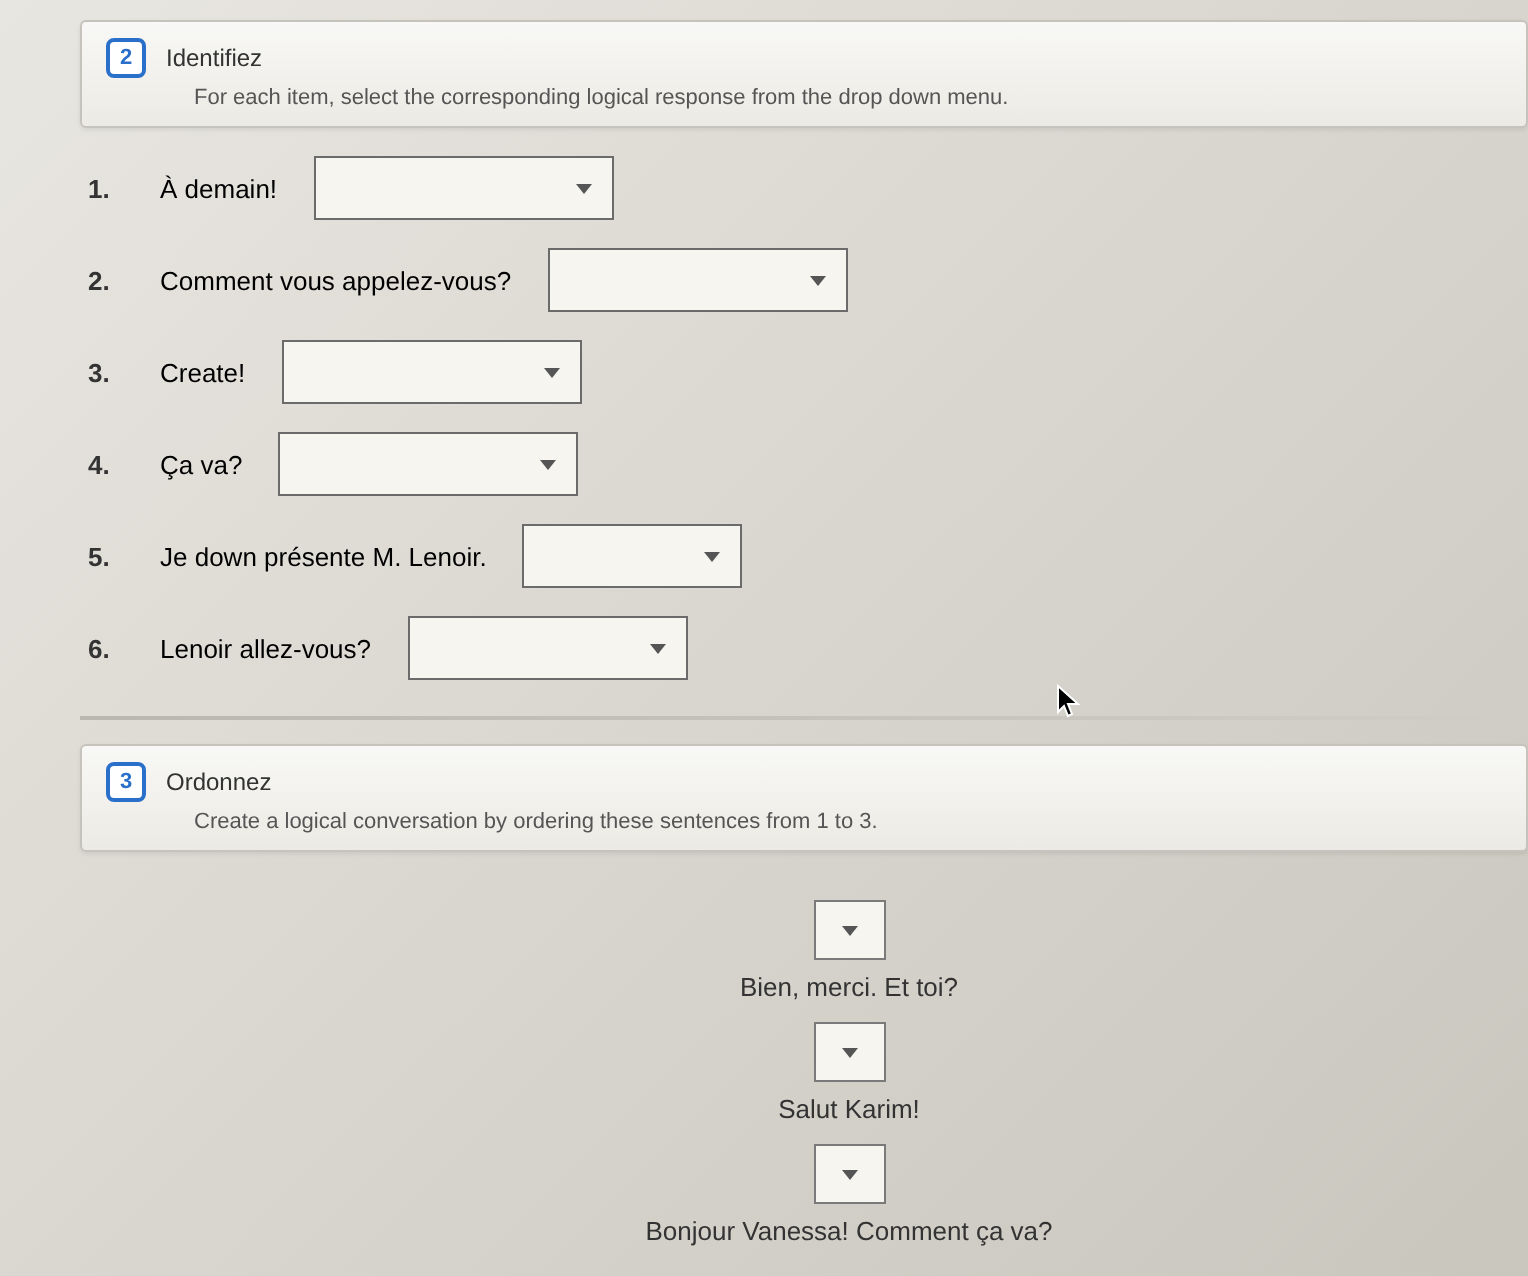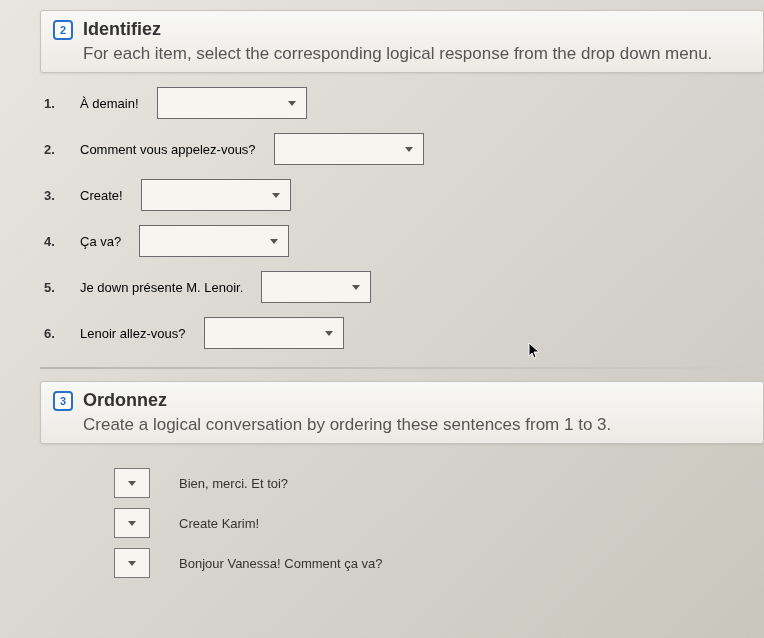--- a/index.html
+++ b/index.html
@@ -38,28 +38,28 @@
     width: 20px;
     height: 20px;
     display: flex;
     align-items: center;
     justify-content: center;
     font-size: 11px;
     font-weight: bold;
     background: #fff;
   }
   .section-title {
-    font-weight: bold;
+    font-weight: normal;
     color: #333;
-    font-size: 18px;
+    font-size: 12px;
   }
   .section-desc {
-    margin-left: 30px;
+    margin-left: 44px;
     color: #555;
-    font-size: 17px;
+    font-size: 11px;
   }
   .q-row {
     display: flex;
     align-items: center;
     gap: 18px;
     margin-bottom: 14px;
     margin-left: 4px;
   }
   .q-num {
     width: 18px;
@@ -91,23 +91,24 @@
   .dd-w140 { width: 140px; }
   .dd-w110 { width: 110px; }
   .divider {
     height: 2px;
     background: linear-gradient(to right, #b9b7af, #cfcdc5);
     margin: 18px 0 12px 0;
   }
   .order-row {
     display: flex;
     align-items: center;
-    gap: 29px;
+    gap: 6px;
     margin-bottom: 10px;
-    margin-left: 74px;
+    margin-left: 45px;
+    flex-direction: column;
   }
   .small-dd {
     border: 1px solid #7a7a7a;
     background: #f6f5ef;
     width: 36px;
     height: 30px;
     display: flex;
     align-items: center;
     justify-content: center;
     cursor: pointer;
@@ -208,21 +209,21 @@
     </div>
     <div class="order-text">Bien, merci. Et toi?</div>
   </div>
 
 
 
   <div class="order-row">
     <div class="small-dd">
       <span class="caret"></span>
     </div>
-    <div class="order-text">Create Karim!</div>
+    <div class="order-text">Salut Karim!</div>
   </div>
 
   <div class="order-row">
     <div class="small-dd">
       <span class="caret"></span>
     </div>
     <div class="order-text">Bonjour Vanessa! Comment ça va?</div>
   </div>
 
 </div>

